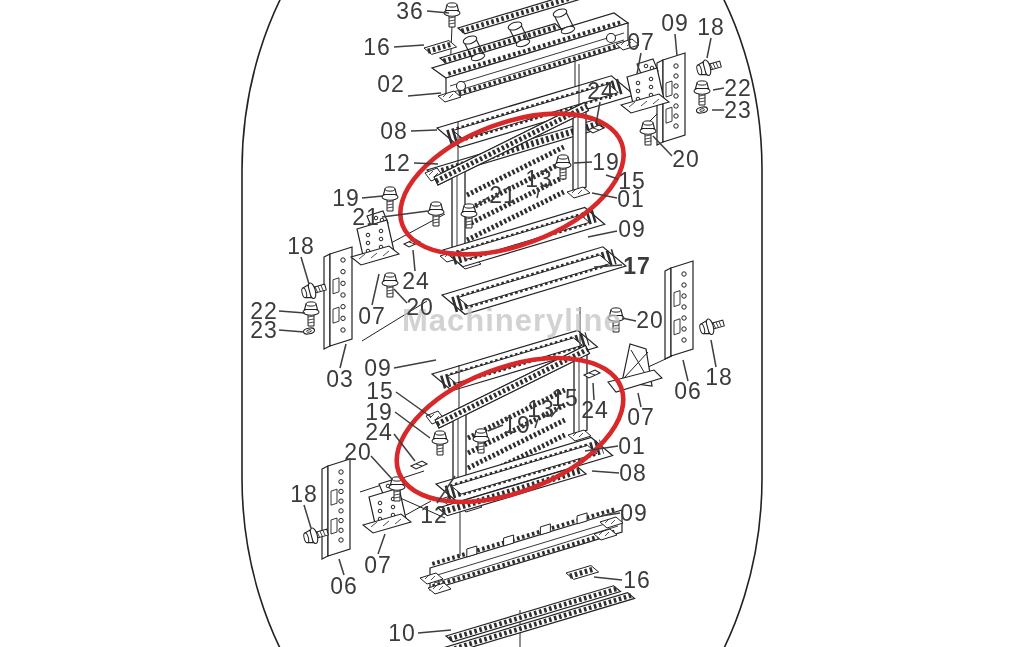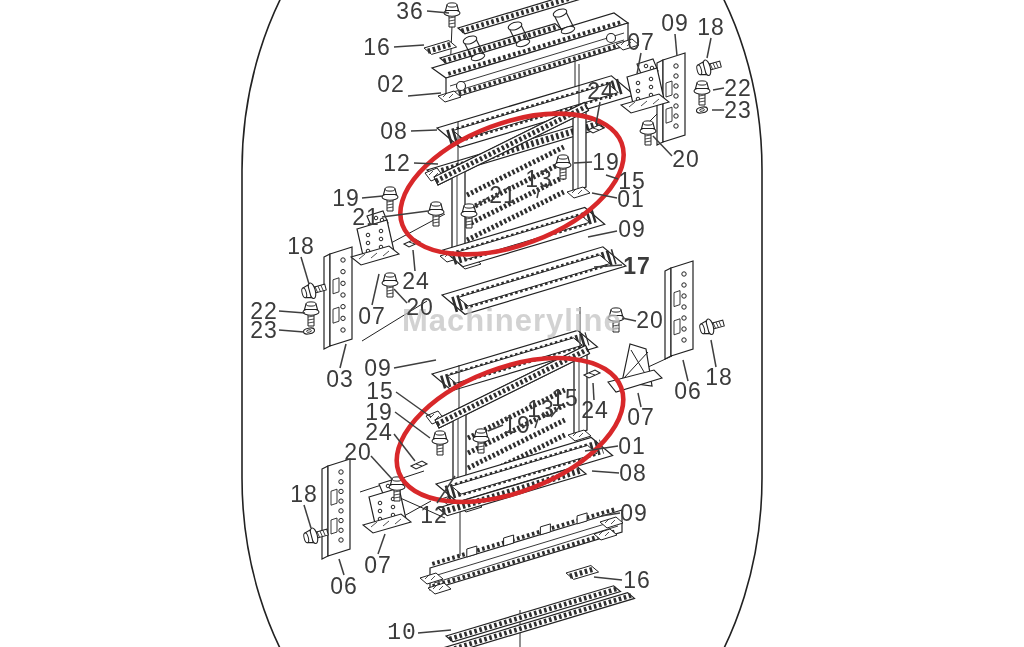--- a/index.html
+++ b/index.html
@@ -587,16 +587,16 @@
       <span class="part-label" style="left: 541px; top: 409px;">13</span>
       <span class="part-label" style="left: 517px; top: 425px;">19</span>
       <span class="part-label" style="left: 595px; top: 410px;">24</span>
       <span class="part-label" style="left: 632px; top: 446px;">01</span>
       <span class="part-label" style="left: 633px; top: 473px;">08</span>
       <span class="part-label" style="left: 634px; top: 513px;">09</span>
       <span class="part-label" style="left: 434px; top: 515px;">12</span>
       <span class="part-label" style="left: 304px; top: 494px;">18</span>
       <span class="part-label" style="left: 344px; top: 586px;">06</span>
       <span class="part-label" style="left: 378px; top: 565px;">07</span>
-      <span class="part-label" style="left: 402px; top: 633px; font-family: Liberation Mono, monospace;">10</span>
+      <span class="part-label" style="left: 402px; top: 633px;">10</span>
       <span class="part-label" style="left: 637px; top: 580px;">16</span>
     </div>
 </div>
 
 </body></html>

